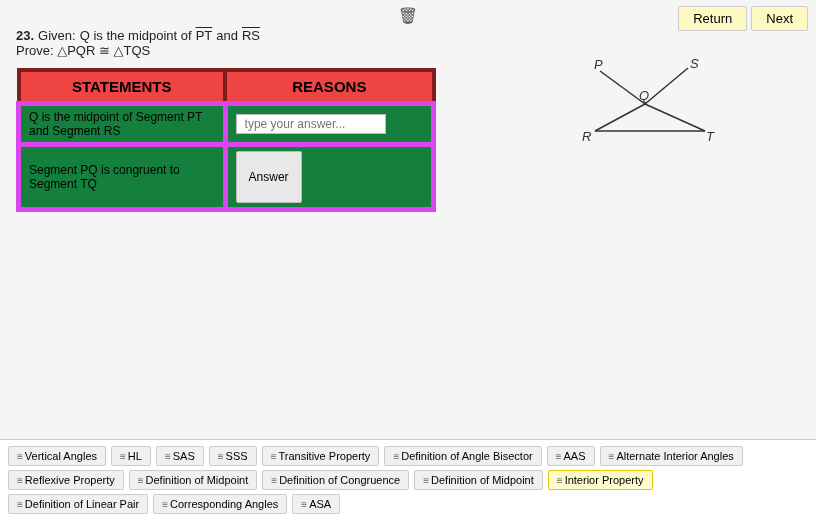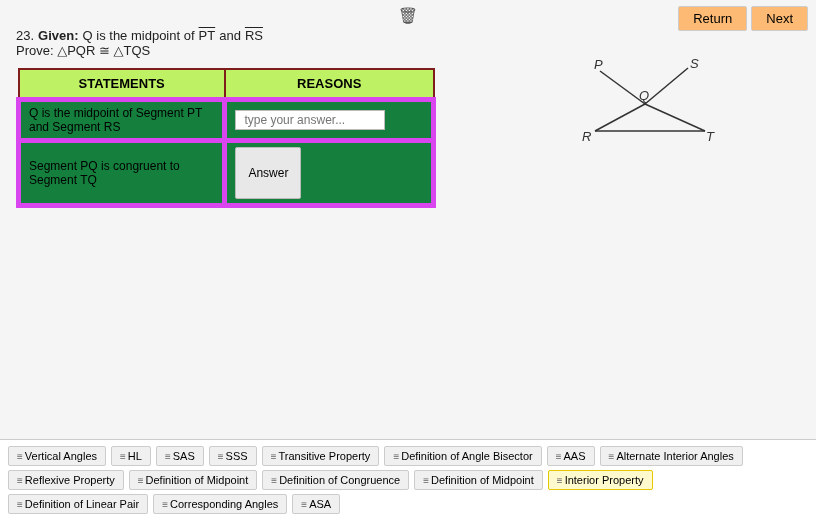--- a/index.html
+++ b/index.html
@@ -17,21 +17,21 @@
     .top-bar {
       position: absolute;
       top: 0;
       right: 0;
       display: flex;
       align-items: center;
       gap: 4px;
       padding: 6px 8px;
     }
     .top-bar-btn {
-      background: #fdba74;
+      background: #fef9c3;
       border: 1px solid #ccc;
       padding: 4px 14px;
       cursor: pointer;
       font-size: 13px;
       border-radius: 2px;
     }
 
     
     .trash-area {
       position: absolute;
@@ -66,46 +66,46 @@
       flex-wrap: wrap;
     }
     .problem-header .prove-line {
       font-size: 13px;
       color: #222;
       font-weight: normal;
     }
     .overline {
       text-decoration: overline;
     }
-    .bold { font-weight: bold; }
-    .problem-number { font-weight: normal; }
+    .bold { font-weight: normal; }
+    .problem-number { font-weight: bold; }
 
     
     .geo-figure {
       position: absolute;
       top: 28px;
       right: 60px;
       width: 200px;
       height: 100px;
     }
 
     
     .proof-table {
       border-collapse: collapse;
       width: 420px;
       margin-top: 4px;
       border: 1px solid #999;
     }
     .proof-table th {
-      background: #bef264;
-      border: 2px solid #7f1d1d;
+      background: #ef4444;
+      border: 4px solid #7f1d1d;
       padding: 6px 12px;
       font-weight: bold;
       text-align: center;
-      font-size: 13px;
+      font-size: 15px;
     }
     .proof-table td {
       border: 5px solid #d946ef;
       padding: 4px 8px;
       vertical-align: middle;
       font-size: 12px;
       background: #15803d;
       height: 36px;
     }
     .proof-table td:first-child {

